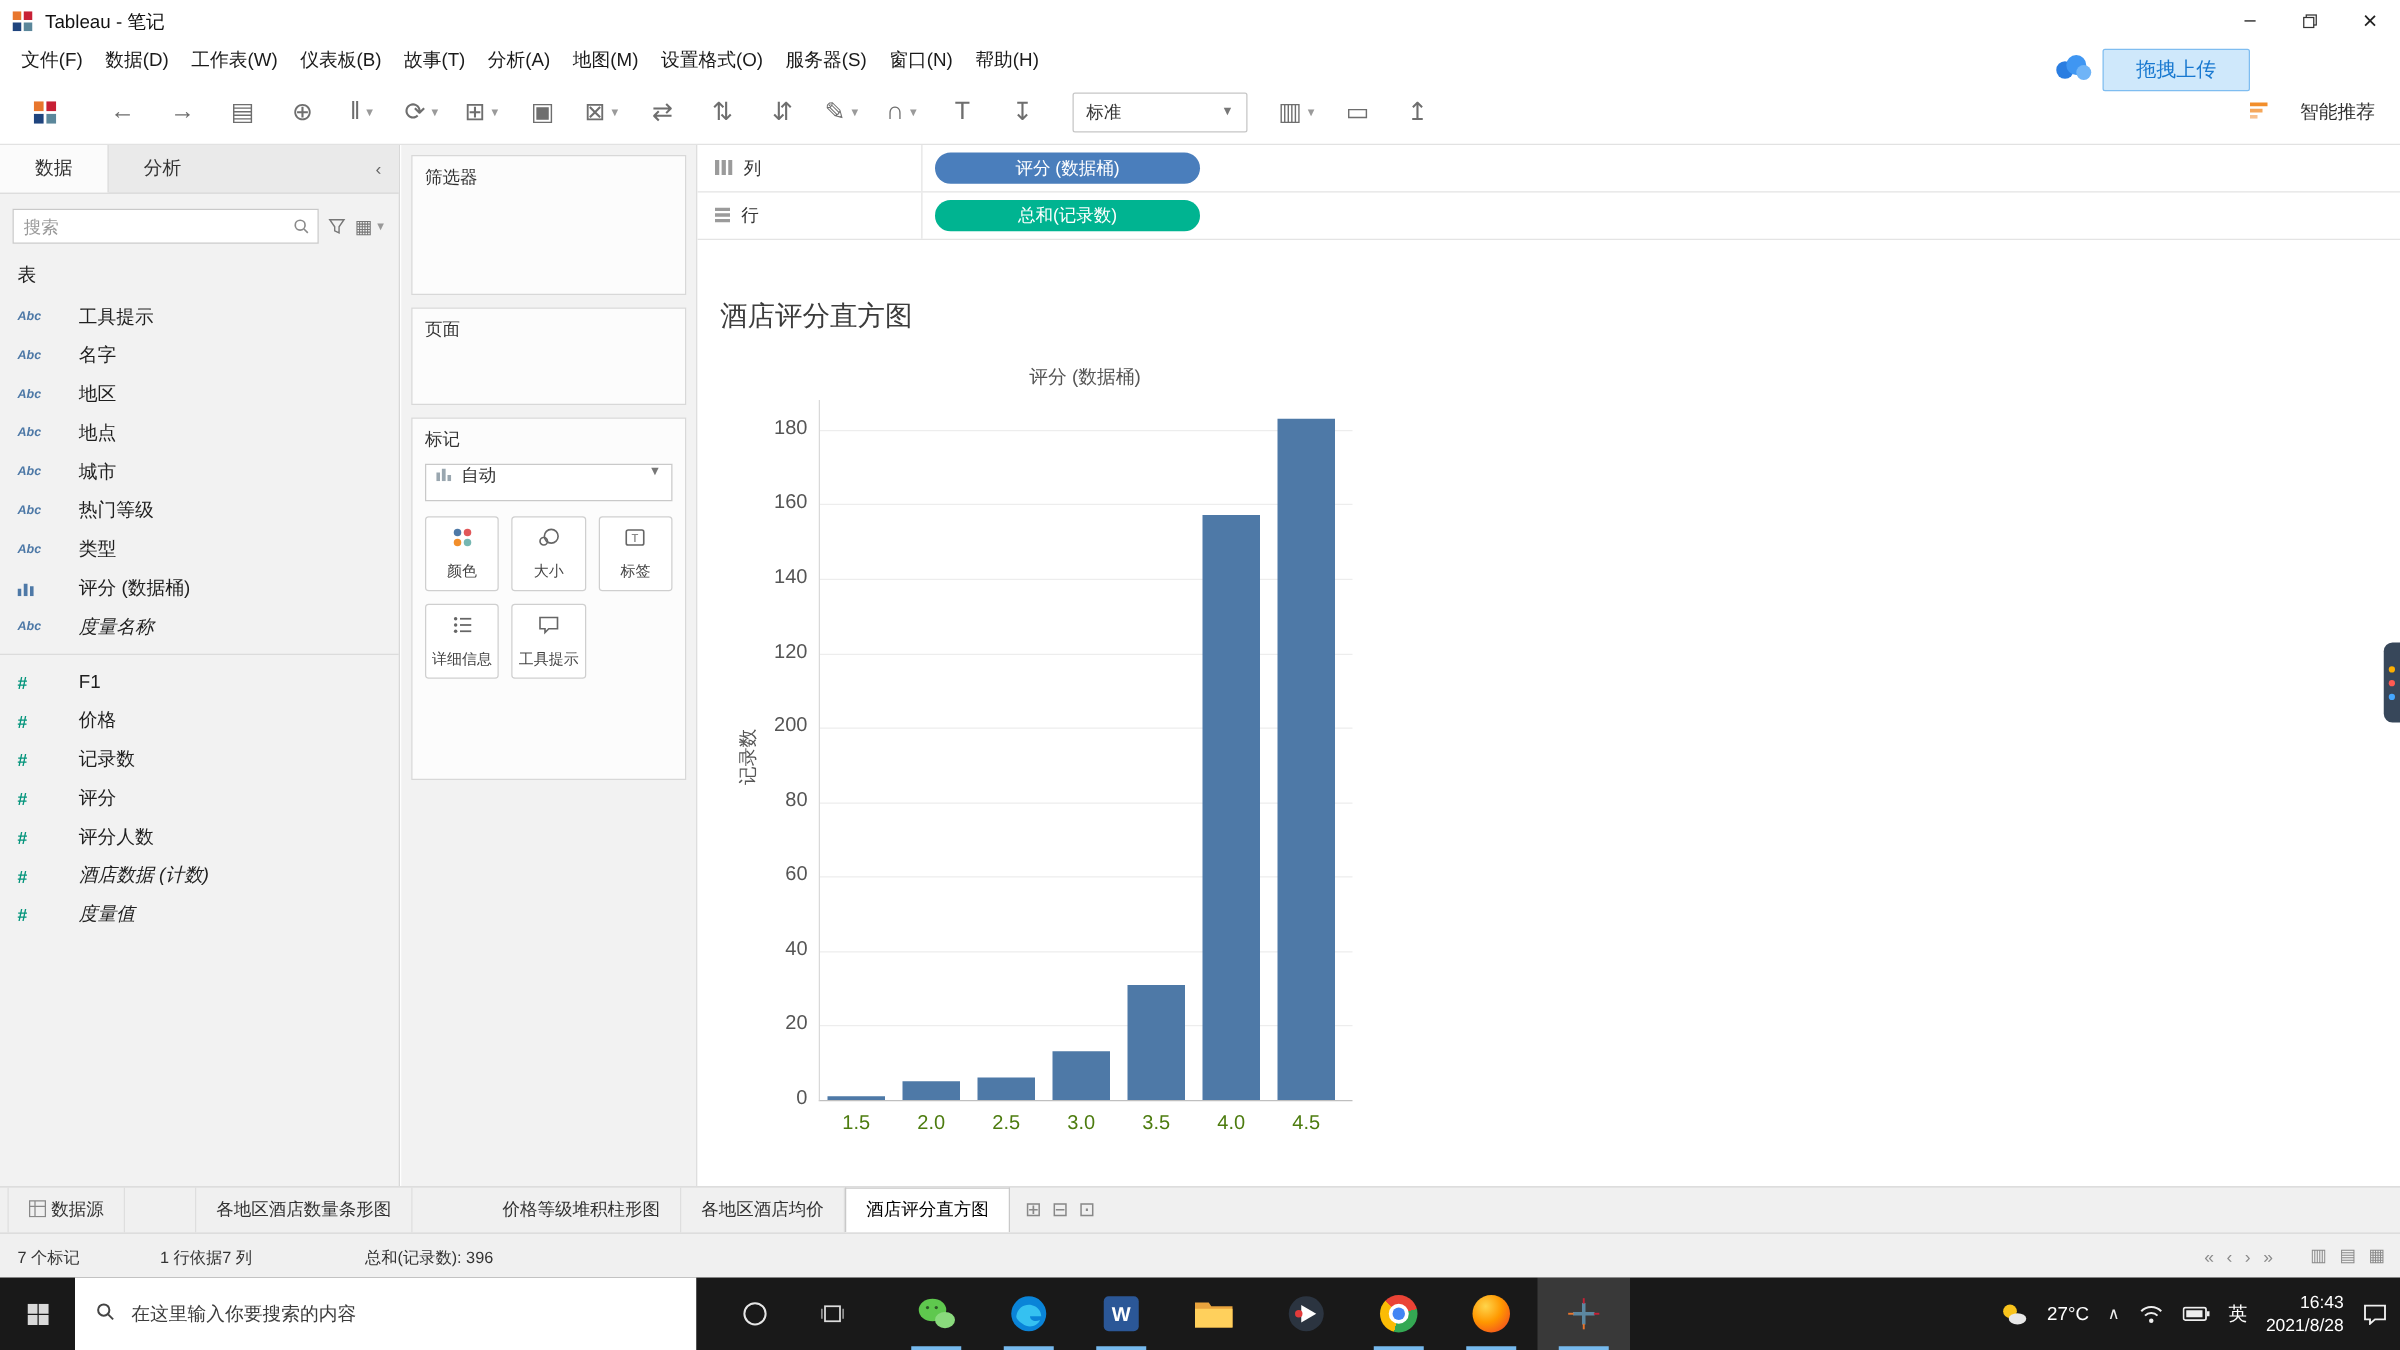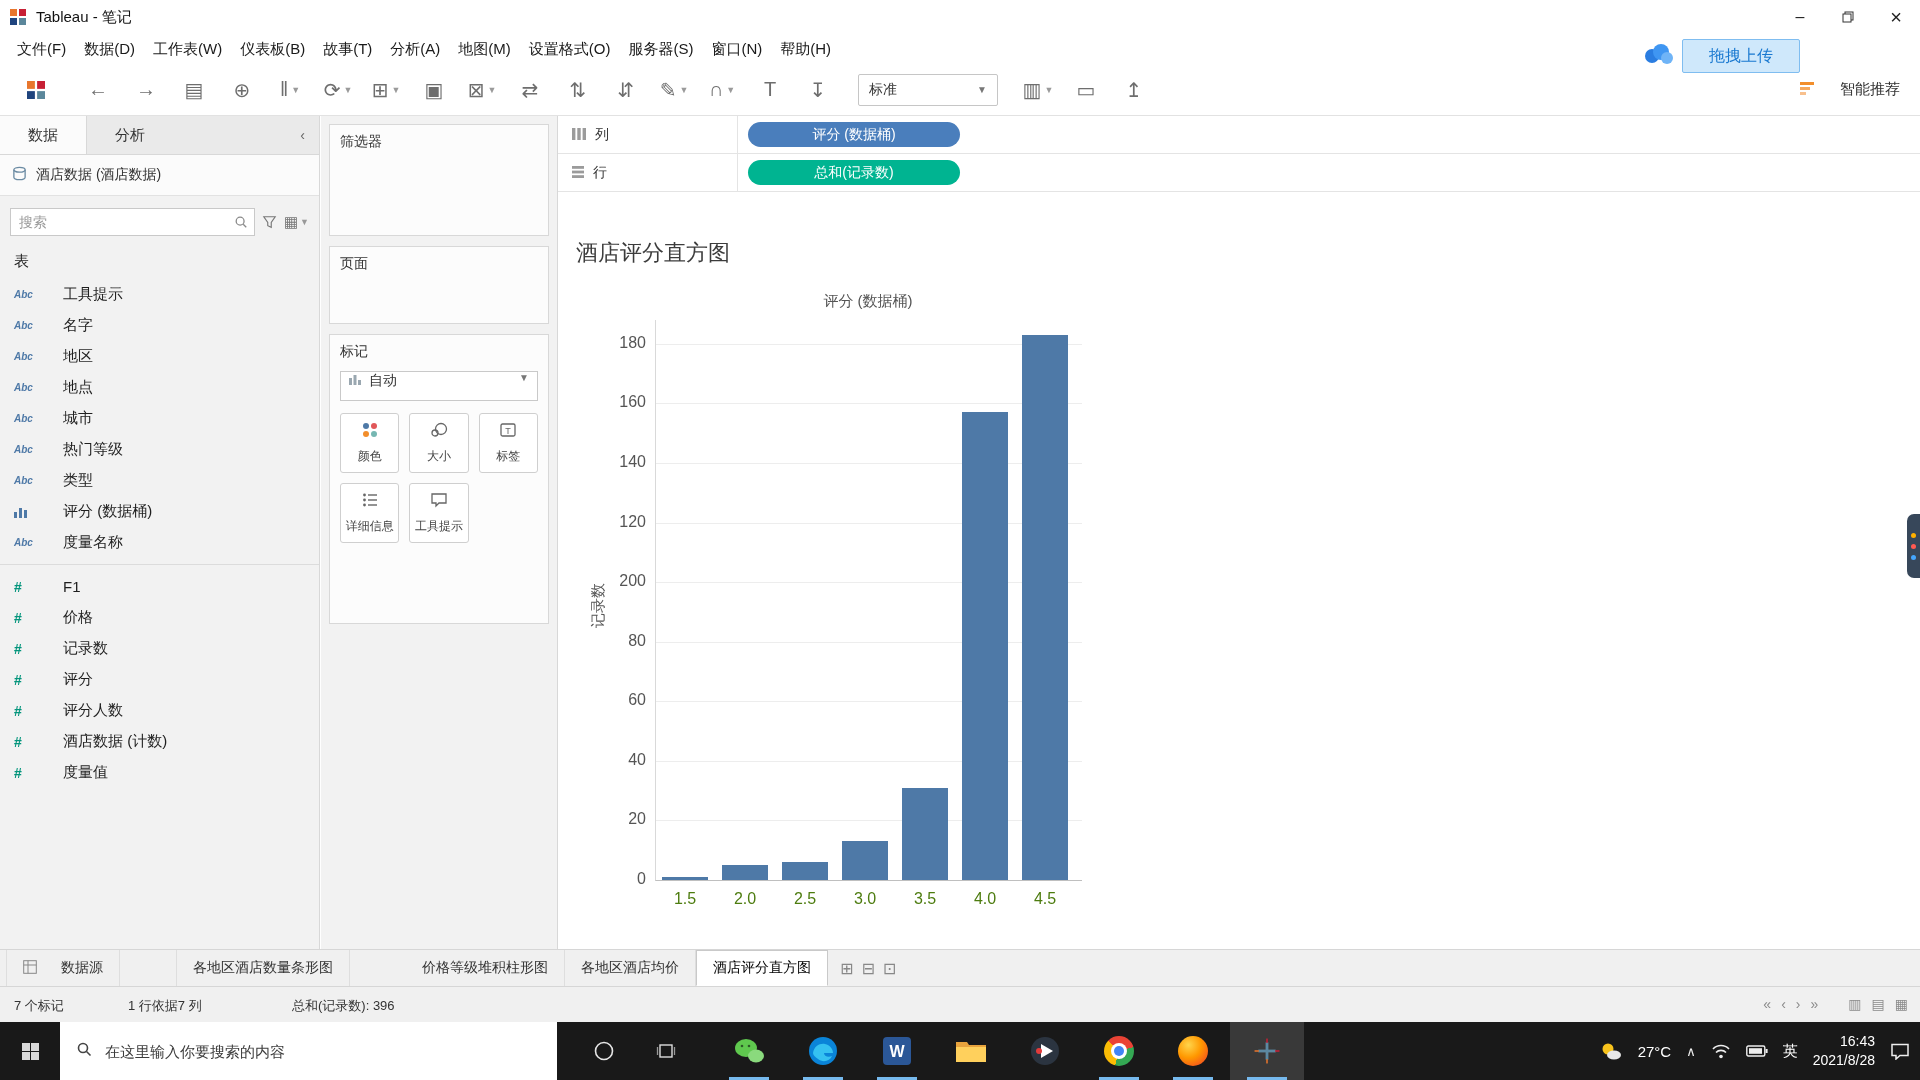--- a/index.html
+++ b/index.html
@@ -43,21 +43,21 @@
       font-family:"Liberation Sans","DejaVu Sans",sans-serif;}
   .dp-search input::placeholder{color:#9a9a9a;}
   .dp-viewbtn{display:flex;align-items:center;color:#777;font-size:15px;gap:2px;}
   .dp-viewbtn .caret{font-size:9px;color:#999;}
   .dp-section{padding:14px 14px 8px;font-size:15px;color:#222;}
   .dp-field{height:31px;display:flex;align-items:center;padding:0 6px 0 14px;font-size:15px;color:#1f1f1f;gap:19px;}
   .fi{width:30px;flex:0 0 30px;display:flex;align-items:center;}
   .fi-abc{font-size:10px;font-style:italic;font-weight:bold;color:#4e79a7;}
   .fi-num{font-size:14px;font-weight:bold;color:#04957c;}
   .dp-divider{border-top:1px solid #dcdcdc;margin:6px 0;}
-  .italic{}
+  .italic{font-style:italic;}
   
   #cardspane{position:absolute;left:321px;top:116px;width:237px;height:833px;background:#f2f2f2;border-right:1px solid #d8d8d8;
       box-sizing:border-box;padding:8px;}
   .card{background:#fcfcfc;border:1px solid #d8d8d8;margin-bottom:10px;box-sizing:border-box;}
   .card-label{padding:8px 10px;font-size:14px;color:#333;}
   #card-pages{height:78px;}
   #card-filters{height:112px;}
   #card-marks{min-height:290px;padding-bottom:14px;}
   .marks-dd{margin:2px 10px 12px;height:28px;border:1px solid #c9c9c9;background:#fff;display:flex;align-items:flex-start;
       gap:8px;padding:0 8px;font-size:14px;color:#333;}
@@ -78,21 +78,21 @@
   .ylabel{position:absolute;left:18px;top:480px;font-size:15px;color:#555;transform:rotate(-90deg);white-space:nowrap;}
   #yticks{position:absolute;left:30px;top:204px;width:58px;height:560px;}
   #yticks span{position:absolute;right:0;width:58px;text-align:right;font-size:16px;color:#555;}
   #plot{position:absolute;left:97px;top:204px;width:426px;height:560px;border-left:1px solid #d9d9d9;border-bottom:1px solid #bfbfbf;}
   .grid{position:absolute;left:0;right:0;height:1px;background:#ededed;}
   .bar{position:absolute;bottom:0;width:46px;}
   .xtick{position:absolute;top:570px;width:60px;text-align:center;font-size:16px;color:#4d7c0f;}
   
   #tabsbar{position:absolute;left:0;top:949px;width:1920px;height:37px;background:#f0f0f0;border-top:1px solid #d6d6d6;
       display:flex;align-items:stretch;padding-left:6px;box-sizing:border-box;}
-  .stab{display:flex;align-items:center;gap:24px;padding:0 16px;font-size:14px;color:#333;border-right:1px solid #dedede;}
+  .stab{display:flex;align-items:center;gap:4px;padding:0 16px;font-size:14px;color:#333;border-right:1px solid #dedede;}
   .stab:first-child{border-left:1px solid #dedede;margin-right:56px;}
   .stab.active{background:#fff;border:1px solid #c9c9c9;border-bottom:1px solid #fff;color:#000;}
   .newbtns{display:flex;align-items:center;gap:8px;padding:0 12px;color:#888;font-size:16px;}
   
   #statusbar{position:absolute;left:0;top:986px;width:1920px;height:36px;background:#f0f0f0;border-top:1px solid #d6d6d6;
       font-size:13px;color:#333;}
   #statusbar .sb{position:absolute;top:10px;}
   .sb-right{position:absolute;right:12px;top:9px;display:flex;gap:10px;color:#8a8a8a;font-size:14px;align-items:center;}
   
   #taskbar{position:absolute;left:0;top:1022px;width:1920px;height:58px;background:#191919;}
@@ -263,29 +263,20 @@
       </span>
       <span>智能推荐</span>
     </span>
   </div>
 
   <div id="datapane">
     <div class="dp-tabs">
       <span class="dp-tab active">数据</span>
       <span class="dp-tab">分析</span>
       <span class="dp-collapse">‹</span>
-    </div>
-    <div class="dp-source">
-      <span>
-        <svg width="15" height="15" viewBox="0 0 16 16">
-            <ellipse cx="8" cy="4" rx="6" ry="2.6" fill="none" stroke="#6b8ba3" stroke-width="1.4"></ellipse>
-            <path d="M2 4v8c0 1.4 2.7 2.6 6 2.6s6-1.2 6-2.6V4" fill="none" stroke="#6b8ba3" stroke-width="1.4"></path>
-          </svg>
-      </span>
-      <span>酒店数据 (酒店数据)</span>
     </div>
     <div class="dp-search-row">
       <span class="dp-search">
         <input placeholder="搜索" style="">
         <span style="margin-right:6px;display:flex;">
           <svg width="14" height="14" viewBox="0 0 16 16">
               <circle cx="7" cy="7" r="4.5" fill="none" stroke="#8a8a8a" stroke-width="1.5"></circle>
               <line x1="10.5" y1="10.5" x2="14" y2="14" stroke="#8a8a8a" stroke-width="1.5"></line>
             </svg>
         </span>

